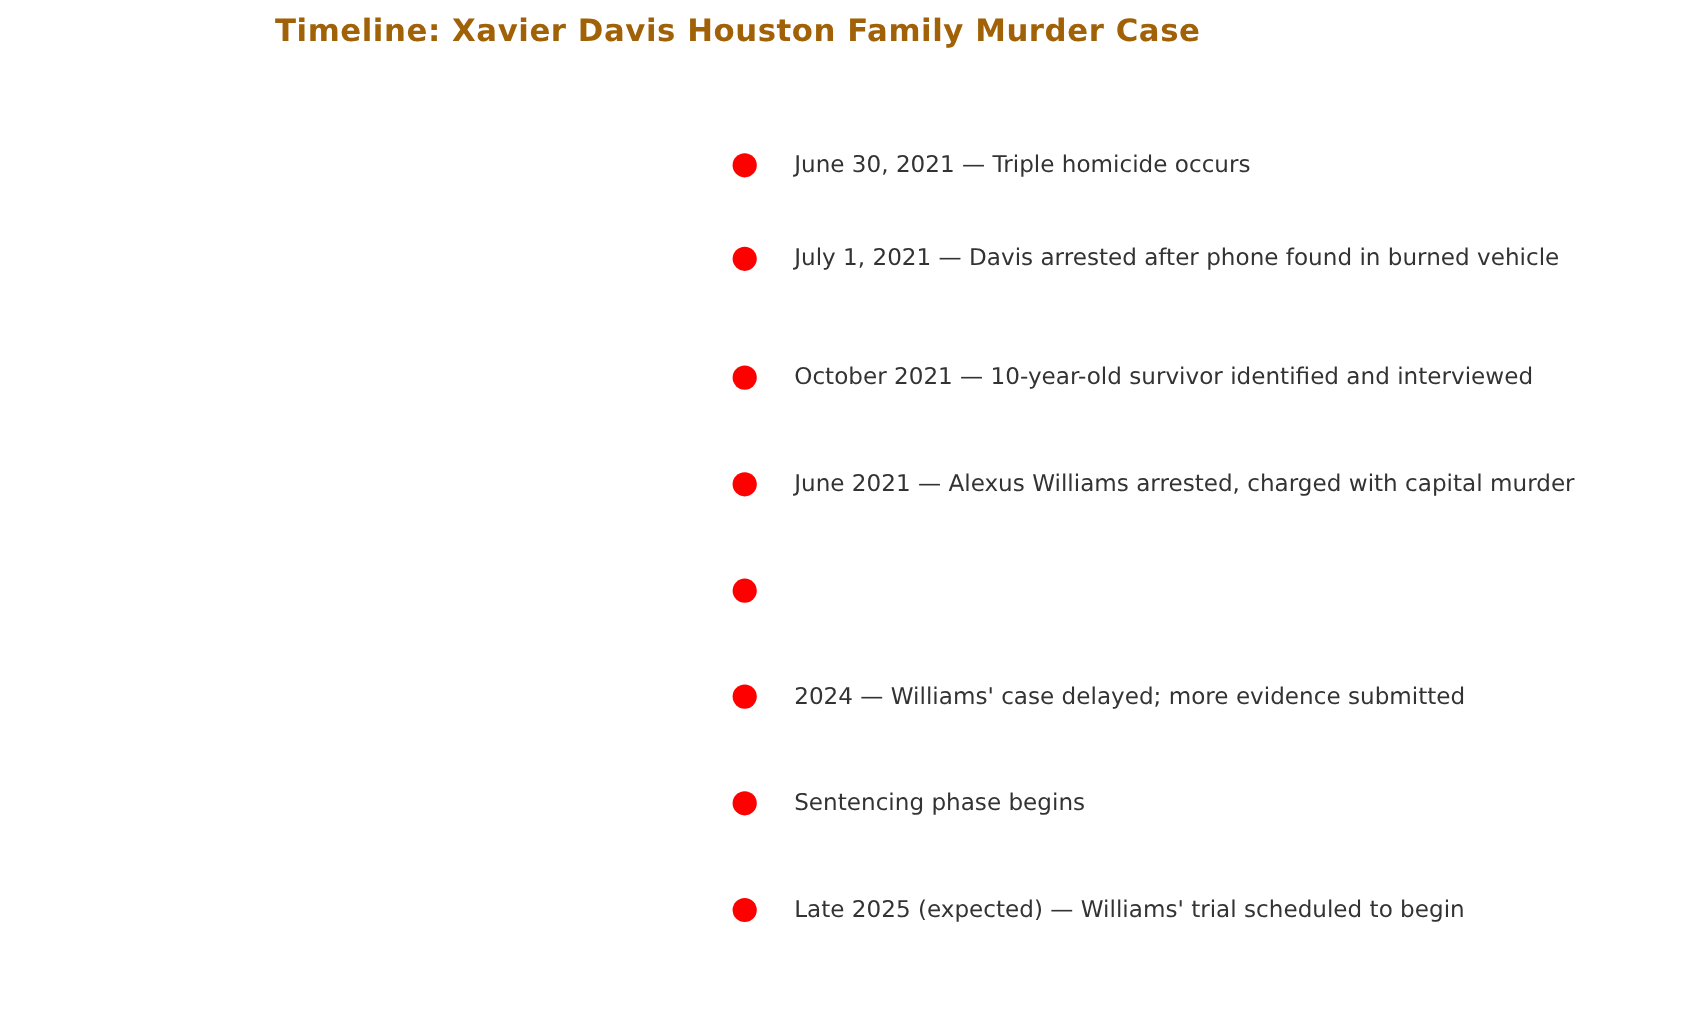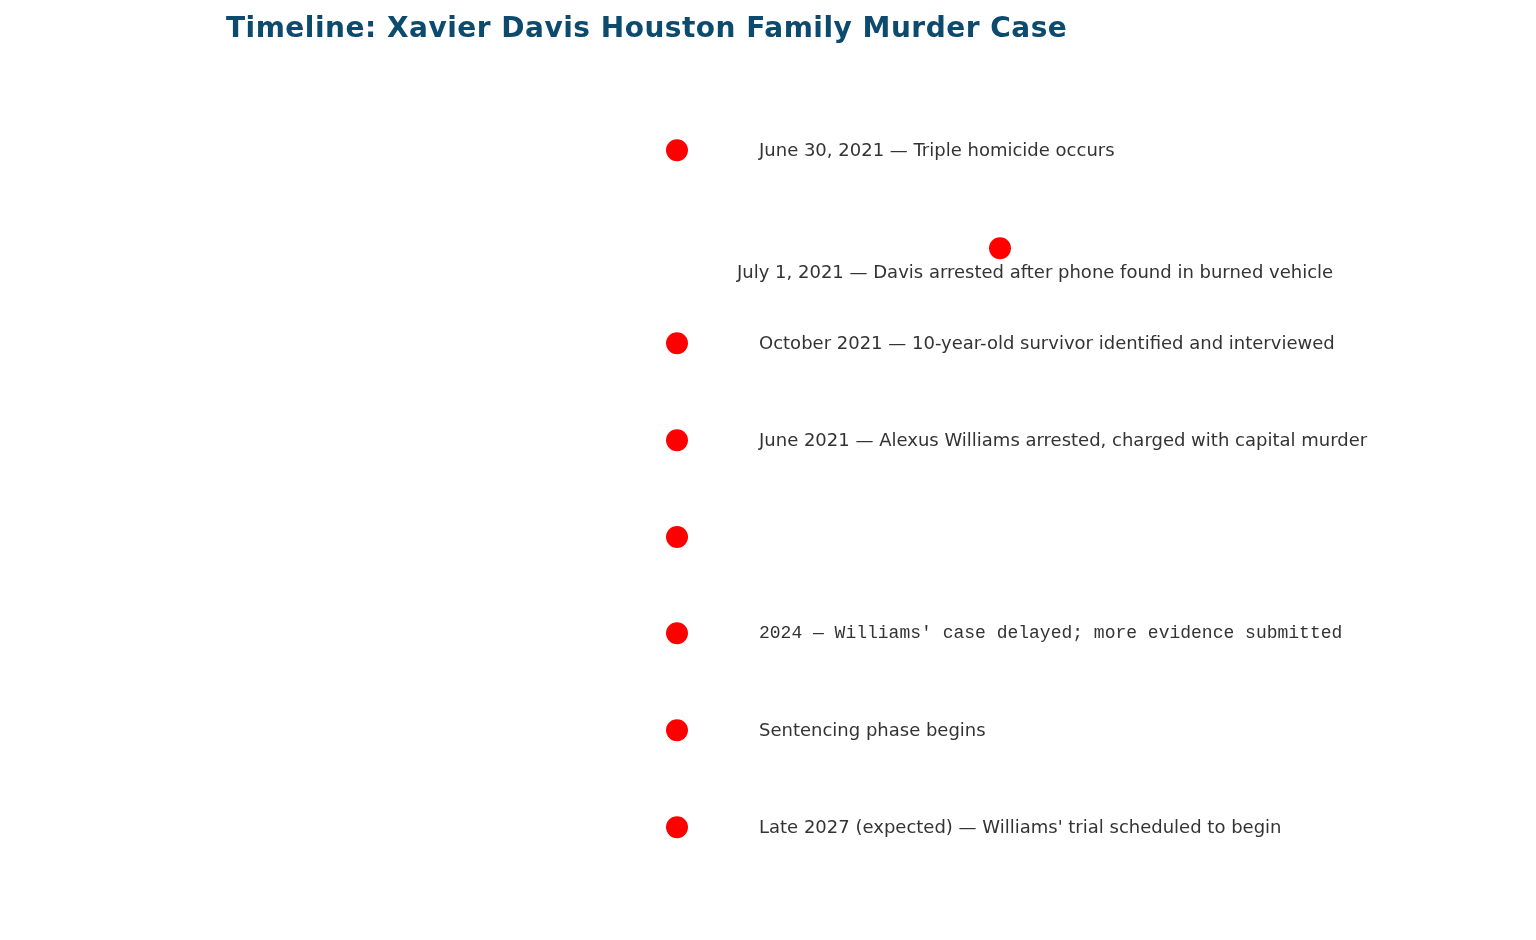--- a/index.html
+++ b/index.html
@@ -33,71 +33,71 @@
     display: flex;
     align-items: center;
   }
   .event-dot {
     flex: 0 0 auto;
     width: 22px;
     height: 22px;
     border-radius: 50%;
   }
   .event-text {
-    margin-left: 71px;
-    font-size: 18px;
+    margin-left: 34px;
+    font-size: 21px;
     line-height: 25.5px;
     white-space: nowrap;
   }
 </style>
 </head>
 <body>
 
 <div class="canvas">
-  <h1 class="figure-title" style="color: #0c4a6e;">Timeline: Xavier Davis Houston Family Murder Case</h1>
+  <h1 class="figure-title" style="color: #a16207; margin-left: 24px;">Timeline: Xavier Davis Houston Family Murder Case</h1>
   <div id="events">
       <div class="event-row" style="top: 150px;">
         <span class="event-dot" style="background: rgb(255, 0, 0);"></span>
         <div class="event-text" style="color: rgb(51, 51, 51);">
           <div>June 30, 2021 — Triple homicide occurs</div>
         </div>
       </div>
-      <div class="event-row" style="top: 261px; flex-direction: column;">
+      <div class="event-row" style="top: 235px;">
         <span class="event-dot" style="background: rgb(255, 0, 0);"></span>
         <div class="event-text" style="color: rgb(51, 51, 51);">
           <div>July 1, 2021 — Davis arrested after phone found in burned vehicle</div>
         </div>
       </div>
       <div class="event-row" style="top: 343.4px;">
         <span class="event-dot" style="background: rgb(255, 0, 0);"></span>
         <div class="event-text" style="color: rgb(51, 51, 51);">
           <div>October 2021 — 10-year-old survivor identified and interviewed</div>
         </div>
       </div>
       <div class="event-row" style="top: 440.1px;">
         <span class="event-dot" style="background: rgb(255, 0, 0);"></span>
         <div class="event-text" style="color: rgb(51, 51, 51);">
           <div>June 2021 — Alexus Williams arrested, charged with capital murder</div>
         </div>
       </div>
       <div class="event-row" style="top: 536.8px;">
         <span class="event-dot" style="background: rgb(255, 0, 0);"></span>
       </div>
-      <div class="event-row" style="top: 633.5px; font-family: Liberation Mono, monospace;">
+      <div class="event-row" style="top: 633.5px;">
         <span class="event-dot" style="background: rgb(255, 0, 0);"></span>
         <div class="event-text" style="color: rgb(51, 51, 51);">
           <div>2024 — Williams' case delayed; more evidence submitted</div>
         </div>
       </div>
       <div class="event-row" style="top: 730.2px;">
         <span class="event-dot" style="background: rgb(255, 0, 0);"></span>
         <div class="event-text" style="color: rgb(51, 51, 51);">
           <div>Sentencing phase begins</div>
         </div>
       </div>
       <div class="event-row" style="top: 826.9px;">
         <span class="event-dot" style="background: rgb(255, 0, 0);"></span>
         <div class="event-text" style="color: rgb(51, 51, 51);">
-          <div>Late 2027 (expected) — Williams' trial scheduled to begin</div>
+          <div>Late 2025 (expected) — Williams' trial scheduled to begin</div>
         </div>
       </div>
     </div>
 </div>
 
 </body></html>

